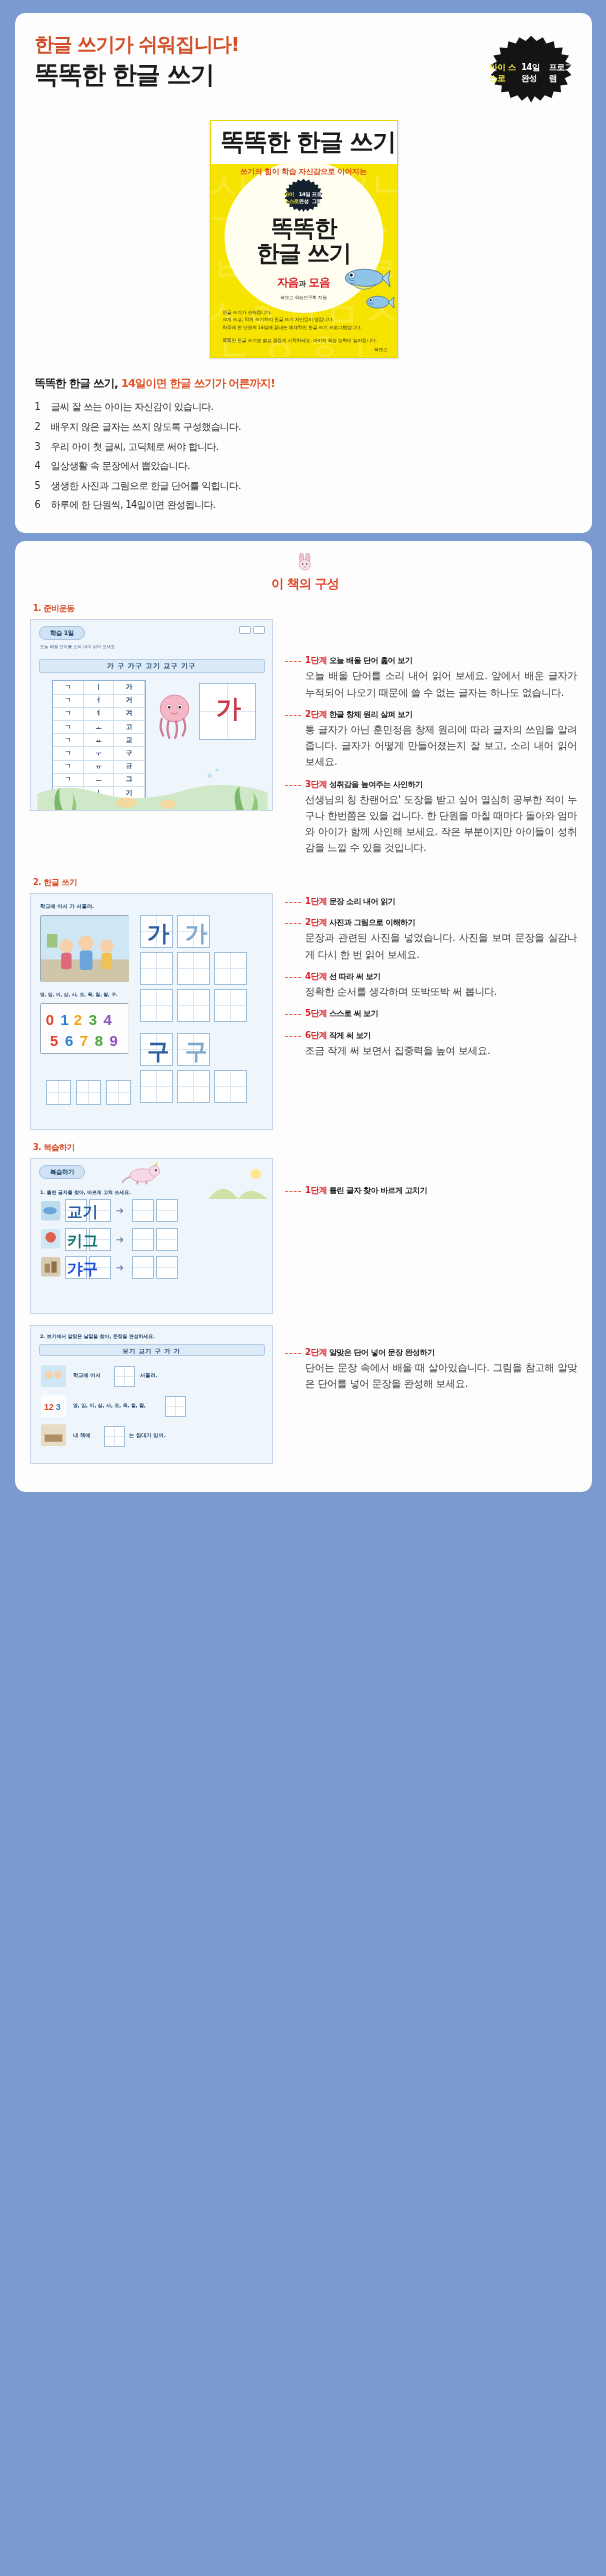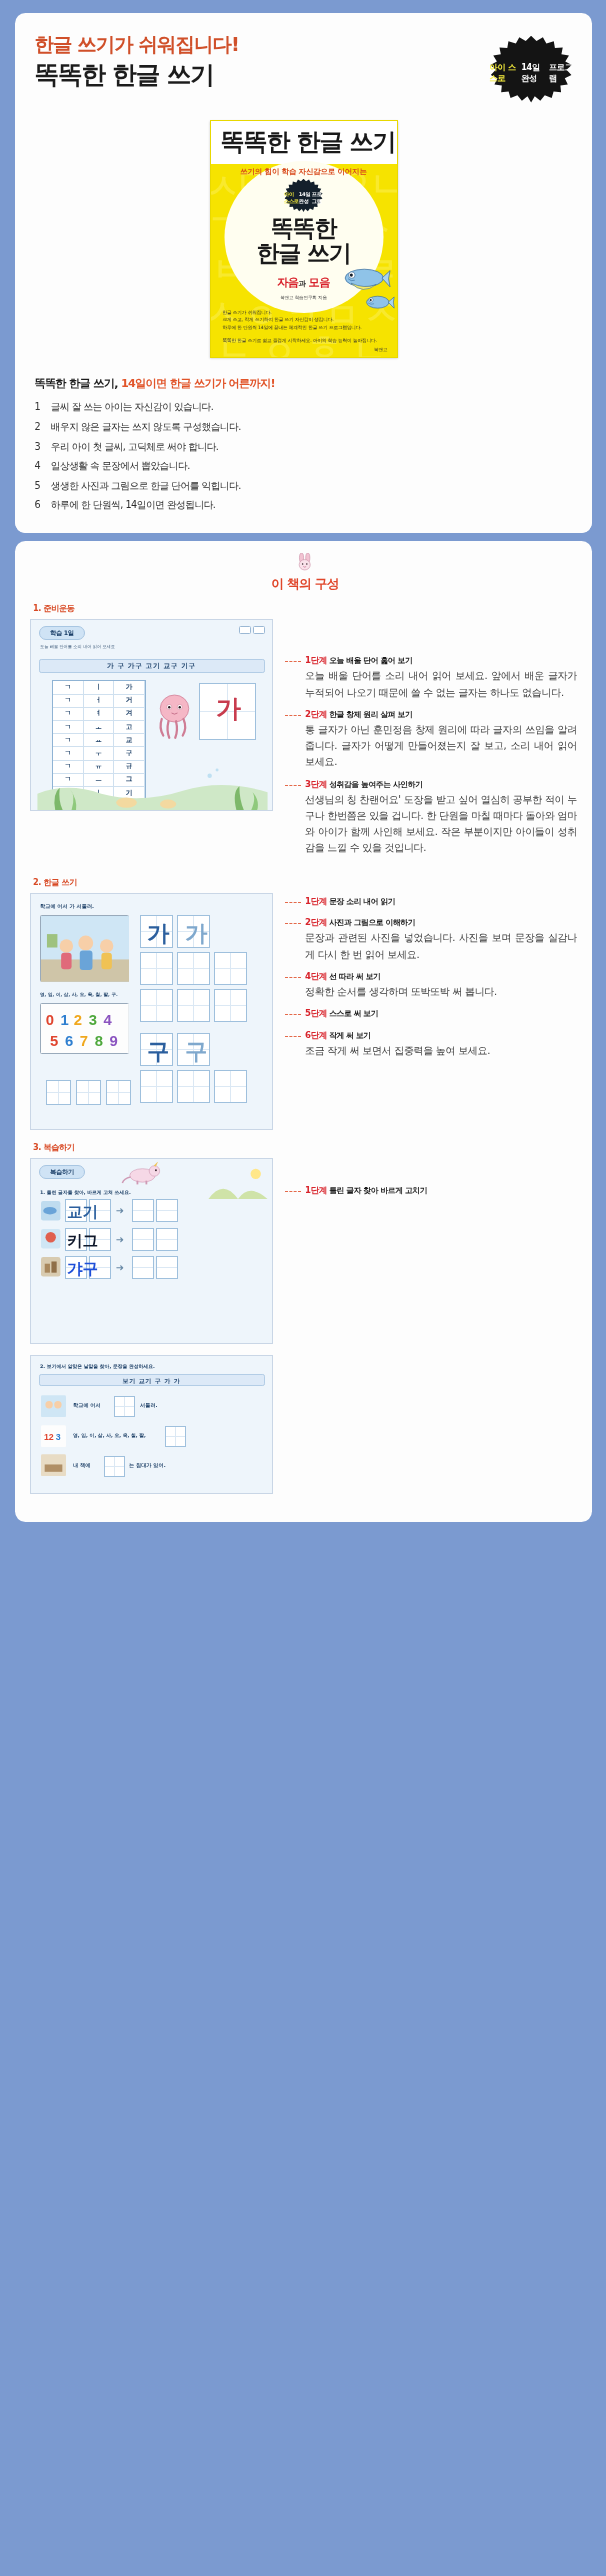--- a/index.html
+++ b/index.html
@@ -228,21 +228,21 @@
   .scan {
     flex: 0 0 243px;
     width: 243px;
     border: 0.7px solid #c9d6e6;
     background: #eef5fb;
     position: relative;
     overflow: hidden;
   }
   .scan.h1 { height: 192px; }
   .scan.h2 { height: 237px; }
-  .scan.h3 { height: 186px; }
+  .scan.h3 { height: 156px; }
   .scan.h4 { height: 139px; }
 
   .scan-inner { position: absolute; inset: 0; }
 
   
   .steps {
     flex: 1 1 auto;
     padding-left: 12px;
     position: relative;
   }
@@ -713,21 +713,21 @@
             <div style="position:absolute;left:85px;top:46px;font-size:9.7px;color:#6b8ba8;">➜</div>
             <div class="grid-box" style="left:101px;top:40px;width:22.4px;height:22.4px;"></div>
             <div class="grid-box" style="left:125px;top:40px;width:22.4px;height:22.4px;"></div>
 
             <svg style="position:absolute;left:10.4px;top:70px;" width="19.4" height="19.4" viewBox="0 0 26 26">
                 <rect width="26" height="26" rx="3" fill="#cfe6f5"></rect>
                 <circle cx="13" cy="11" r="7" fill="#e0604f"></circle>
               </svg>
             <div class="grid-box" style="left:34px;top:69px;width:22.4px;height:22.4px;"></div>
             <div class="grid-box" style="left:58px;top:69px;width:22.4px;height:22.4px;"></div>
-            <div style="position:absolute;left:36px;top:72px;font-size:15.6px;font-weight:bold;color:#0f172a;">키그</div>
+            <div style="position:absolute;left:36px;top:72px;font-size:15.6px;font-weight:bold;color:#0f766e;">키그</div>
             <div style="position:absolute;left:85px;top:75px;font-size:9.7px;color:#6b8ba8;">➜</div>
             <div class="grid-box" style="left:101px;top:69px;width:22.4px;height:22.4px;"></div>
             <div class="grid-box" style="left:125px;top:69px;width:22.4px;height:22.4px;"></div>
 
             <svg style="position:absolute;left:10.4px;top:98px;" width="19.4" height="19.4" viewBox="0 0 26 26">
                 <rect width="26" height="26" rx="3" fill="#d8cbb0"></rect>
                 <rect x="5" y="9" width="7" height="12" fill="#a8875c"></rect>
                 <rect x="14" y="6" width="7" height="15" fill="#8f6f48"></rect>
               </svg>
             <div class="grid-box" style="left:34px;top:97px;width:22.4px;height:22.4px;"></div>
@@ -775,20 +775,29 @@
             <svg style="position:absolute;left:10.4px;top:98px;" width="25" height="22.4" viewBox="0 0 34 30">
                 <rect width="34" height="30" rx="2" fill="#e8dcc5"></rect>
                 <rect x="5" y="14" width="24" height="10" fill="#b08f66"></rect>
               </svg>
             <div style="position:absolute;left:42px;top:106px;font-size:5.2px;color:#23456b;font-weight:bold;">내 책에</div>
             <div class="grid-box" style="left:73px;top:100px;width:21px;height:21px;"></div>
             <div style="position:absolute;left:98px;top:106px;font-size:5.2px;color:#23456b;font-weight:bold;">는 침대가 있어.</div>
           </div>
         </div>
 
+        <div class="steps">
+          <div class="step" style="margin-top:22.4px;">
+            <div class="leader"></div>
+            <div class="step-body">
+              <div class="step-title"><span class="num">2단계</span> <span class="txt">알맞은 단어 넣어 문장 완성하기</span></div>
+              <div class="step-desc">단어는 문장 속에서 배울 때 살아있습니다. 그림을 참고해 알맞은 단어를 넣어 문장을 완성해 보세요.</div>
+            </div>
+          </div>
+        </div>
       </div>
     </div>
 
   </div>
 
   <div class="footer-pad"></div>
 </div>
 
 
 </body></html>

